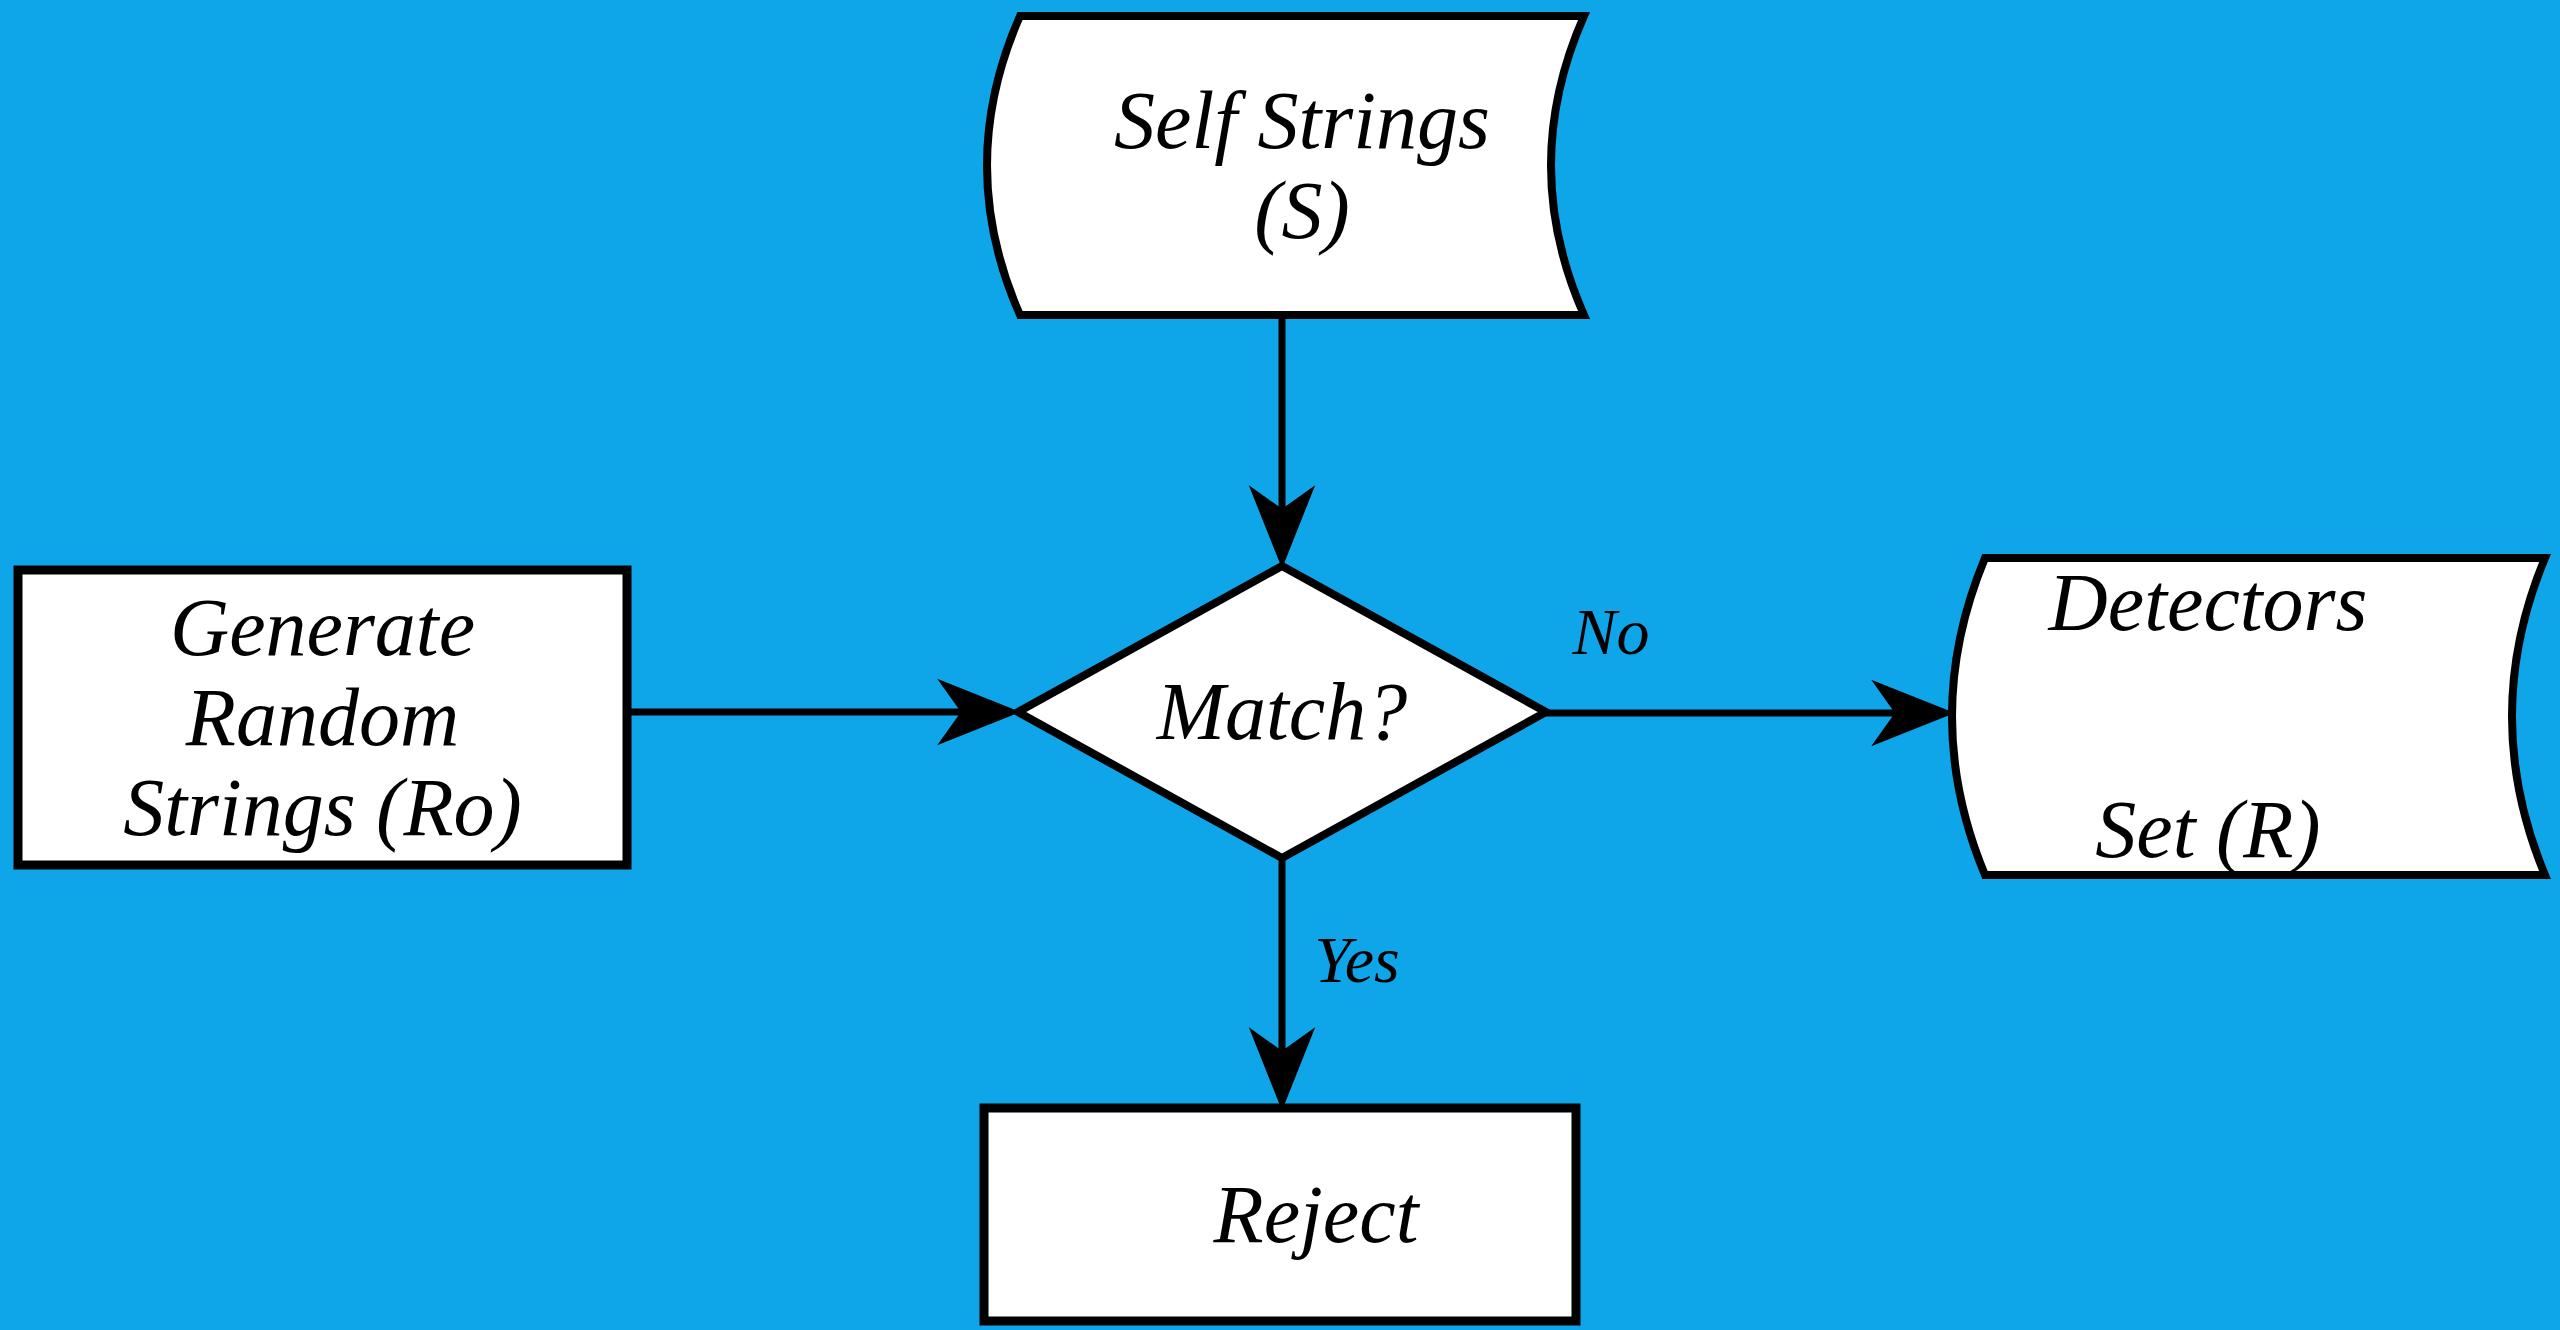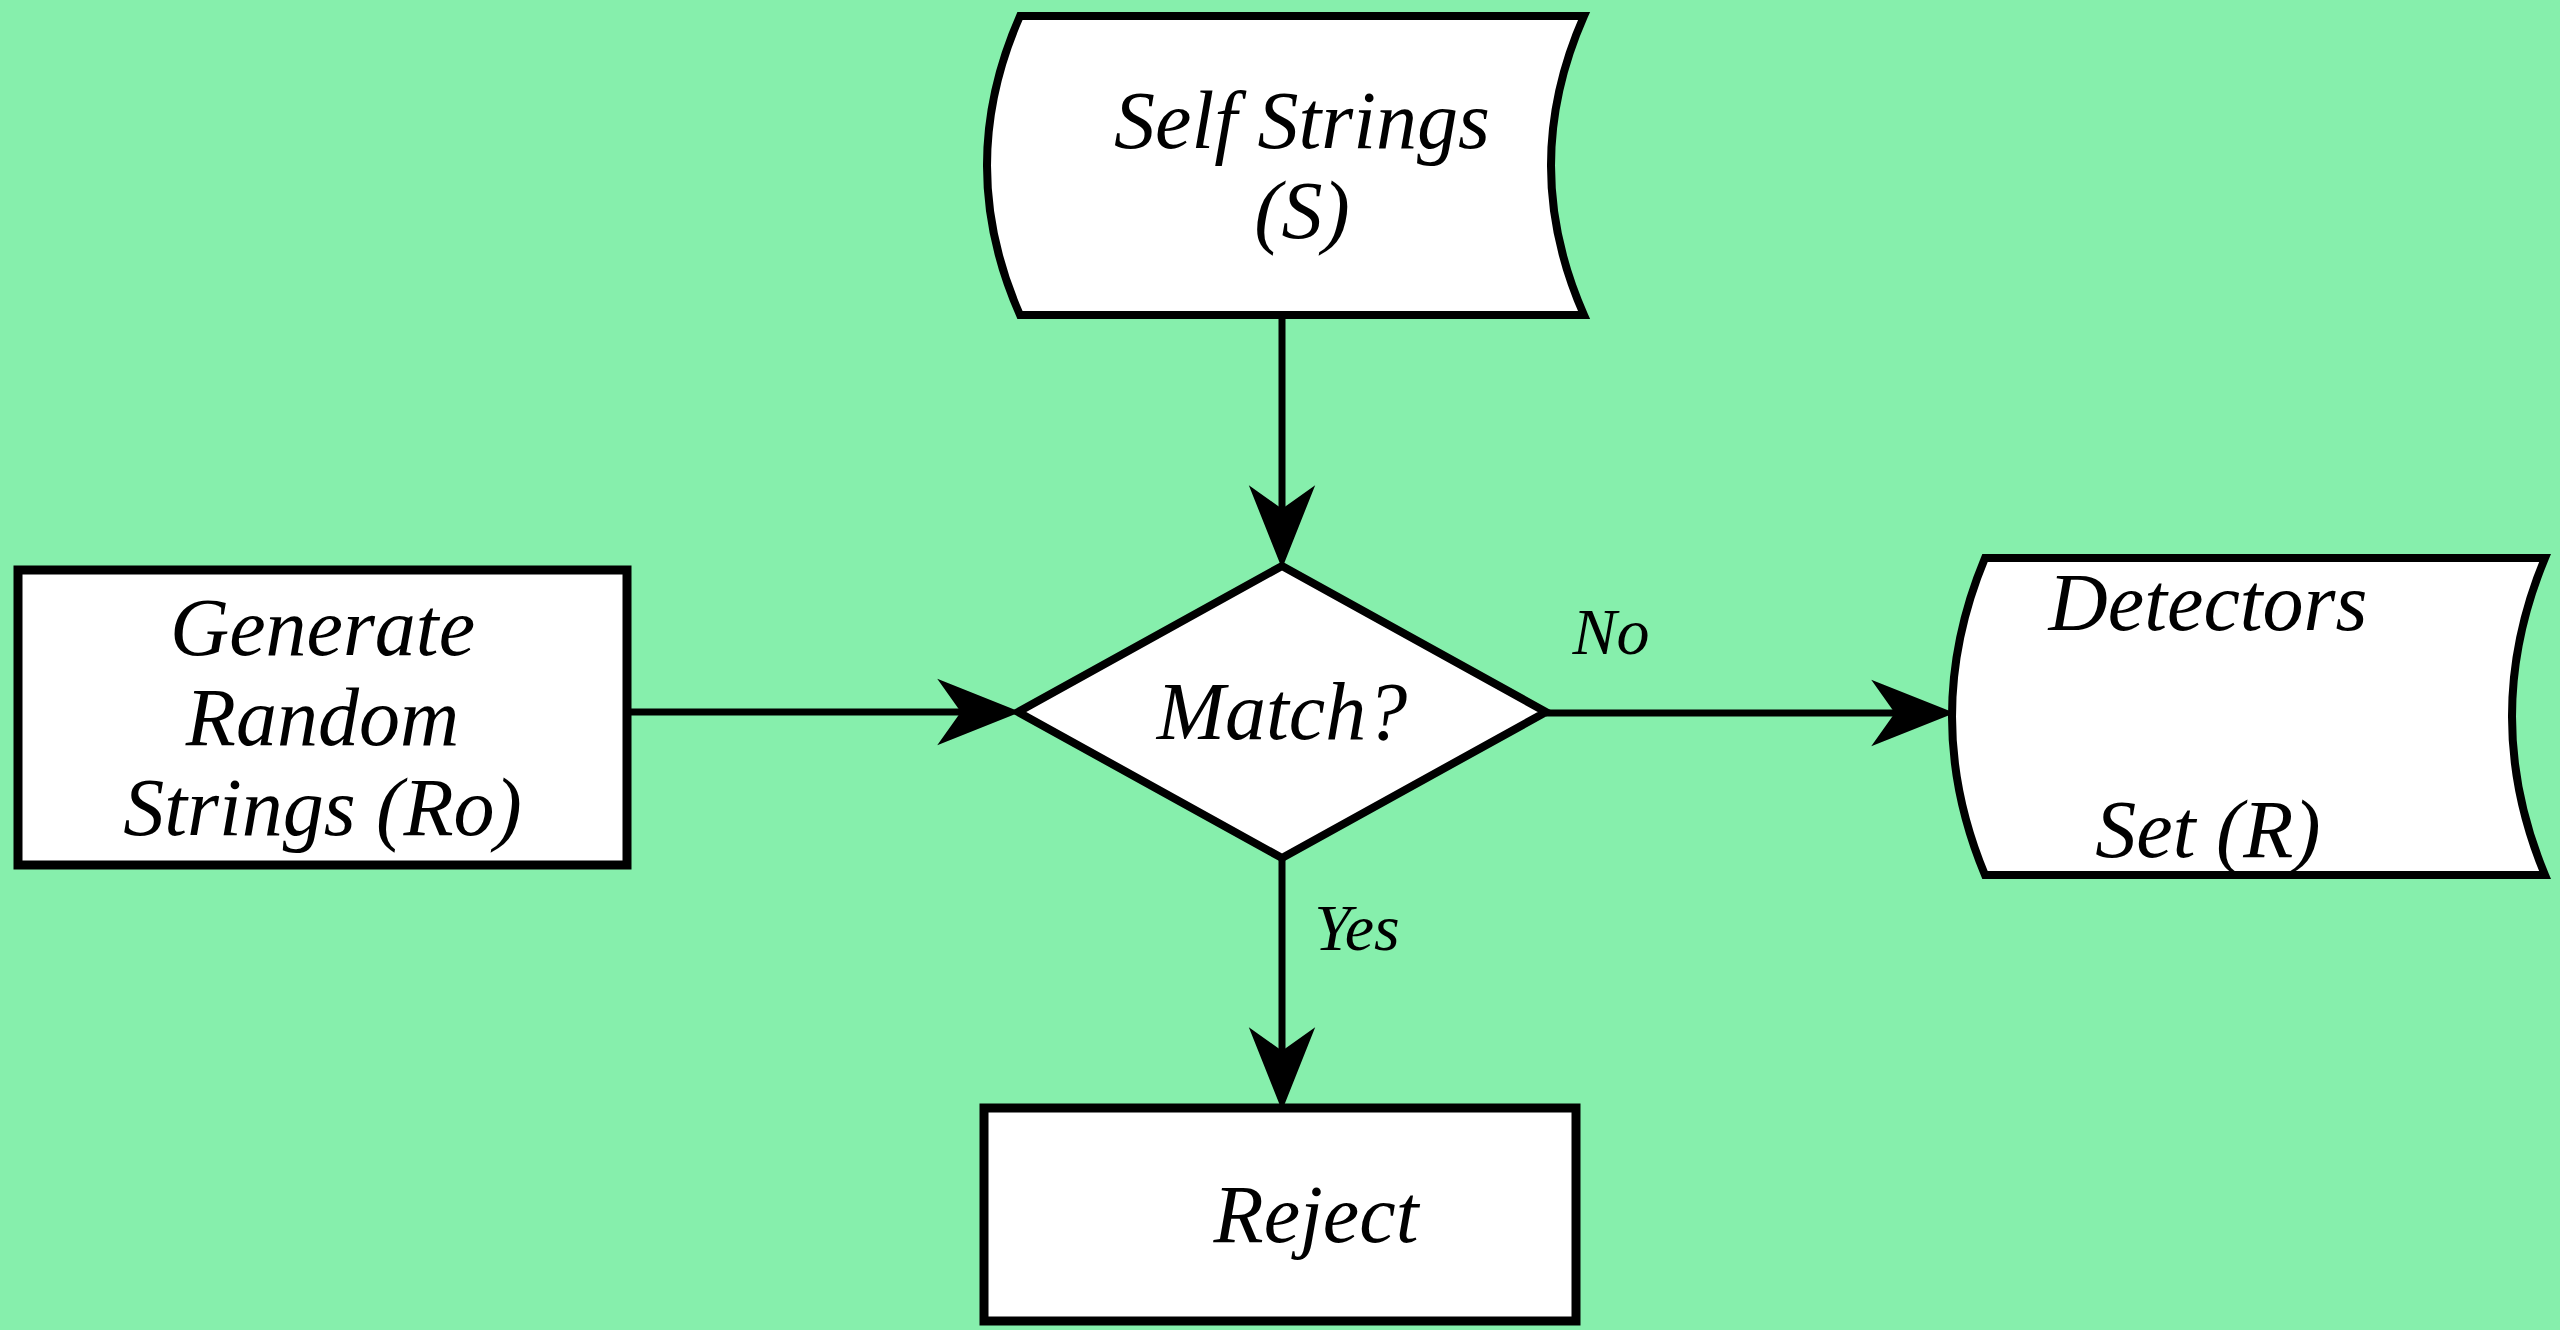--- a/index.html
+++ b/index.html
@@ -4,21 +4,21 @@
 <style>
   html, body {
     margin: 0;
     padding: 0;
     background: #ffffff;
   }
   #canvas {
     position: relative;
     width: 2560px;
     height: 1330px;
-    background: #86efac;
+    background: #0ea5e9;
     overflow: hidden;
     font-family: "Liberation Serif", "DejaVu Serif", serif;
   }
   #connectors {
     position: absolute;
     left: 0;
     top: 0;
   }
   .node-label {
     position: absolute;
@@ -97,15 +97,15 @@
     <span>Detectors</span>
     <span>Set (R)</span>
   </div>
 
   <div class="node-label" style="left:1020px; top:1108px; width:592px; height:213px;align-items:center;">
     <span>Reject</span>
   </div>
 
   <span class="edge-label" style="left:1611px; top:632px;">No</span>
 
-  <span class="edge-label" style="left:1357px; top:928px;">Yes</span>
+  <span class="edge-label" style="left:1357px; top:960px;">Yes</span>
 
 </div>
 
 </body></html>

